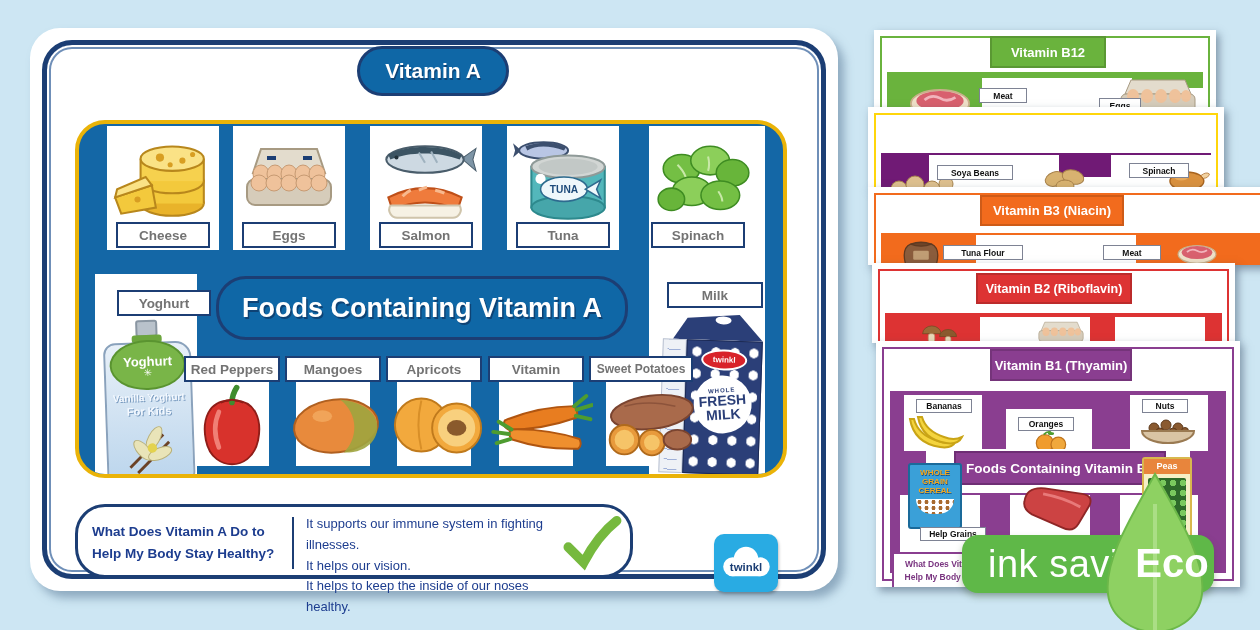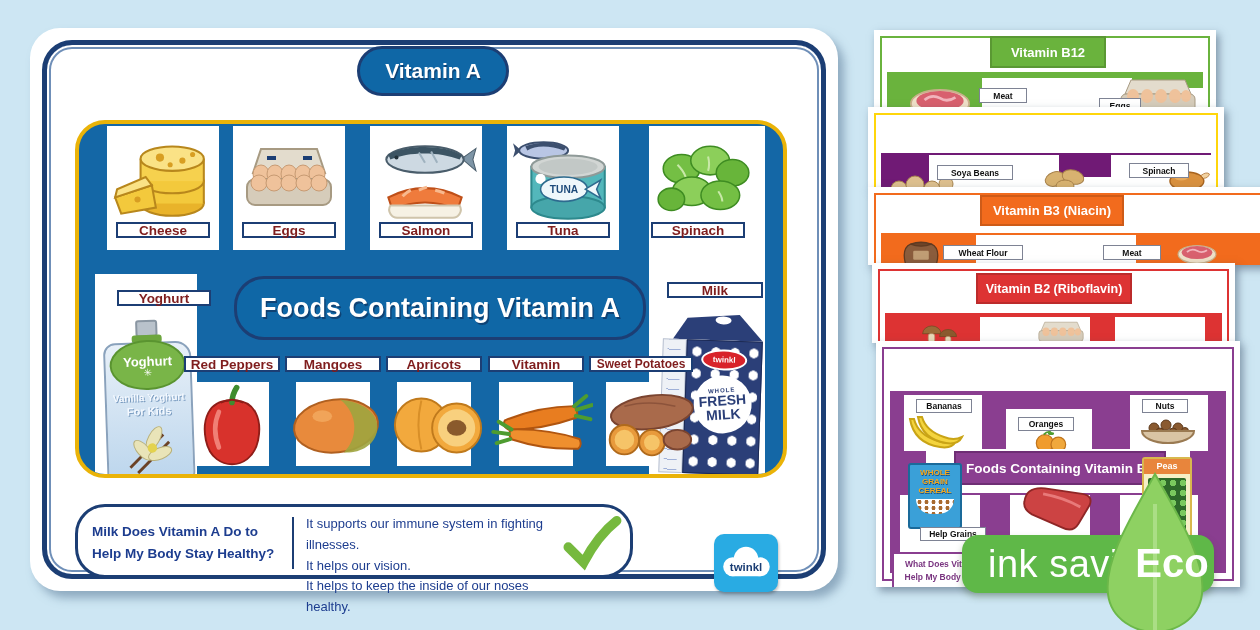--- a/index.html
+++ b/index.html
@@ -10,23 +10,23 @@
   
   .poster{left:30px;top:28px;width:808px;height:563px;background:#fff;
           box-shadow:6px 7px 10px rgba(90,120,150,.55);}
   .frame{left:12px;top:12px;right:12px;bottom:12px;border:5px solid #1c3e74;
          box-shadow:inset 0 0 0 2px #fff, inset 0 0 0 4px #6f8fb8;}
   .titlebox{left:327px;top:18px;width:152px;height:50px;background:#0f67a6;border:3px solid #1c3e74;
             display:flex;align-items:center;justify-content:center;z-index:3;}
   .titlebox span{color:#fff;font-size:21px;font-weight:700;text-shadow:1px 2px 0 rgba(13,42,84,.6);}
   .bluepanel{left:45px;top:92px;width:712px;height:358px;background:#1467a6;border:4px solid #eab308;overflow:hidden;}
   .wcol{position:absolute;background:#fff;}
-  .lbl{position:absolute;height:16px;background:#fff;border:2px solid #1c3e74;display:flex;align-items:center;
-       justify-content:center;font-size:13.5px;font-weight:700;color:#7f1d1d;z-index:2;box-sizing:border-box;}
-  .banner{left:155px;top:152px;width:412px;height:64px;background:#0f67a6;border:3px solid #1c3e74;
+  .lbl{position:absolute;height:26px;background:#fff;border:2px solid #1c3e74;display:flex;align-items:center;
+       justify-content:center;font-size:13.5px;font-weight:700;color:#737373;z-index:2;box-sizing:border-box;}
+  .banner{left:137px;top:152px;width:412px;height:64px;background:#0f67a6;border:3px solid #1c3e74;
           display:flex;align-items:center;justify-content:center;z-index:2;}
   .banner span{color:#fff;font-size:27px;font-weight:700;text-shadow:1.5px 2px 0 rgba(13,42,84,.6);}
   .foodwrap{position:absolute;z-index:1;}
 
   
   .yog-cap{width:18px;height:13px;background:#b9c2cb;border:2px solid #8a96a2;border-radius:3px;margin:0 auto;}
   .yog-ring{width:30px;height:8px;background:#6da63e;border-radius:3px;margin:-2px auto 0;}
   .yog-body{width:84px;height:144px;background:linear-gradient(180deg,#e8f0f8,#b9d4ec);border:2px solid #8aa2bc;
             border-radius:12px 16px 18px 18px;position:relative;margin-top:-1px;}
   .yog-green{position:absolute;top:-4px;left:50%;transform:translateX(-50%);width:72px;height:46px;background:#79b548;
@@ -315,21 +315,21 @@
             <circle cx="30" cy="54" r="10" fill="#f6c468"></circle>
           <circle cx="58" cy="57" r="13" fill="#e89a3c" stroke="#b06a1c" stroke-width="2"></circle>
             <circle cx="58" cy="57" r="8" fill="#f6c468"></circle>
           <ellipse cx="84" cy="54" rx="14" ry="10" fill="#a96a4b" stroke="#7a4430" stroke-width="2"></ellipse>
         </svg>
       </div>
     </div>
 
     <div class="abs qbox">
       <div class="qleft">
-        <div>Milk Does Vitamin A Do to</div>
+        <div>What Does Vitamin A Do to</div>
         <div>Help My Body Stay Healthy?</div>
       </div>
       <div class="qdiv"></div>
       <div class="qright">
         <div>It supports our immune system in fighting illnesses.</div>
         <div>It helps our vision.</div>
         <div>It helps to keep the inside of our noses healthy.</div>
       </div>
       <div class="checkwrap">
         <svg width="66" height="58" viewBox="0 0 90 74">
@@ -419,21 +419,21 @@
         </svg>
       </div>
     </div>
   </div>
 
   <div class="card" style="left:868px;top:187px;width:436px;height:78px;z-index:4">
     <div class="cframe" style="border-color:#f26b1d"></div>
     <div class="chead" style="left:112px;top:8px;width:140px;height:27px;background:#f26b1d">Vitamin B3 (Niacin)</div>
     <div class="cpanel" style="left:13px;top:46px;right:13px;bottom:0;background:#f26b1d">
       <div class="wcol" style="left:95px;top:2px;width:160px;height:28px"></div>
-      <div class="slbl" style="left:62px;top:12px;width:80px">Wheat Flour</div>
+      <div class="slbl" style="left:62px;top:12px;width:80px">Tuna Flour</div>
       <div class="slbl" style="left:222px;top:12px;width:58px">Meat</div>
       <div style="position:absolute;left:10px;top:6px">
         <svg width="60" height="26" viewBox="0 0 64 40">
           <path d="M8 38 Q2 14 16 8 L48 8 Q62 14 56 38 z" fill="#8a5c3c" stroke="#5e3a22" stroke-width="2"></path>
           <path d="M16 8 Q32 2 48 8 Q32 14 16 8" fill="#6e4428" stroke="#5e3a22" stroke-width="2"></path>
           <rect x="20" y="18" width="24" height="14" rx="2" fill="#c9a87e" opacity="0.85"></rect>
         </svg>
       </div>
       <div style="position:absolute;left:286px;top:6px">
         <svg width="60" height="26" viewBox="0 0 70 44">
@@ -470,20 +470,21 @@
               <ellipse cx="60" cy="18" rx="6" ry="7"></ellipse>
               <ellipse cx="71" cy="18" rx="5" ry="6"></ellipse>
             </g>
         </svg>
       </div>
     </div>
   </div>
 
   <div class="card" style="left:876px;top:341px;width:364px;height:246px;z-index:6">
     <div class="cframe" style="border-color:#8a3e90;bottom:6px"></div>
+    <div class="chead" style="left:114px;top:8px;width:138px;height:28px;background:#8a3e90">Vitamin B1 (Thyamin)</div>
     <div class="cpanel" style="left:14px;top:50px;width:336px;height:182px;background:#8a3e90">
       <div class="wcol" style="left:14px;top:4px;width:78px;height:56px"></div>
       <div class="wcol" style="left:116px;top:18px;width:86px;height:44px"></div>
       <div class="wcol" style="left:240px;top:4px;width:78px;height:56px"></div>
       <div class="slbl" style="left:26px;top:8px;width:56px;height:14px">Bananas</div>
       <div class="slbl" style="left:128px;top:26px;width:56px;height:14px">Oranges</div>
       <div class="slbl" style="left:252px;top:8px;width:46px;height:14px">Nuts</div>
       <div style="position:absolute;left:14px;top:22px">
         <svg width="66" height="40" viewBox="0 0 66 40">
           <g stroke="#c9a416" stroke-width="2" fill="#f4d43e">

